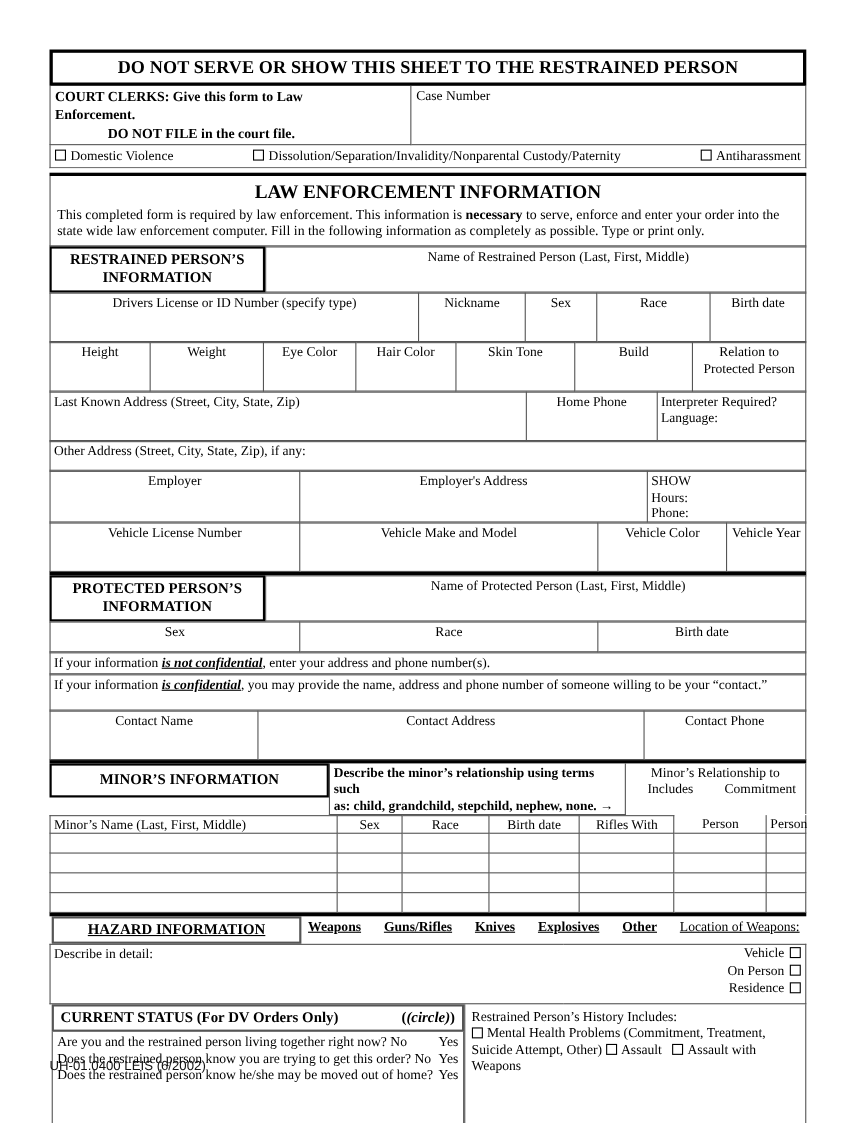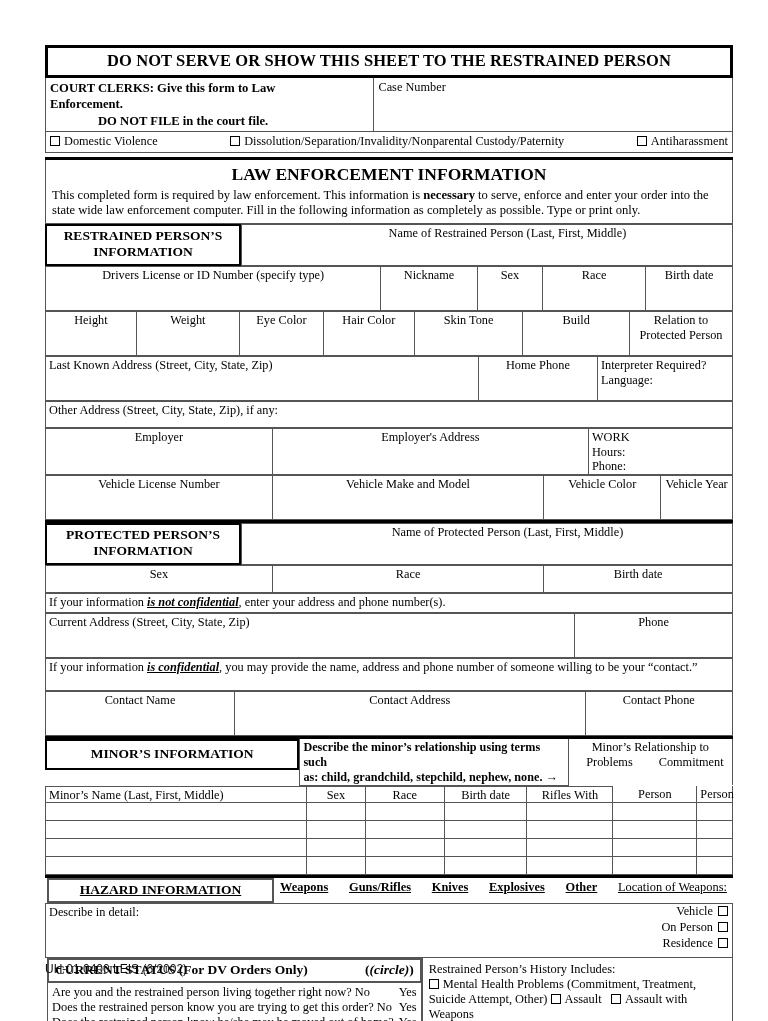--- a/index.html
+++ b/index.html
@@ -312,21 +312,21 @@
     <table>
       <tbody>
           <tr>
         <td class="tall2" style="width:32.0%;">
               <div class="h-cell">Employer</div>
             </td>
         <td class="tall2" style="width:45.0%;">
               <div class="h-cell">Employer's Address</div>
             </td>
         <td class="tall2">
-          <span>WORK</span><br>
+          <span>SHOW</span><br>
           <span>Hours:</span><br>
           <span>Phone:</span>
         </td>
       </tr>
     </tbody>
       </table>
 
     <table>
       <tbody>
           <tr>
@@ -381,30 +381,20 @@
       </table>
 
     <table>
       <tbody>
           <tr>
         <td style="height:17px;"><span>If your information </span><b class="i u">is not confidential</b><span>, enter your address and phone number(s).</span></td>
       </tr>
     </tbody>
       </table>
 
-    <table>
-      <tbody>
-          <tr>
-        <td class="tall2" style="width:76.0%;"><span>Current Address (Street, City, State, Zip)</span></td>
-        <td class="tall2">
-              <div class="h-cell">Phone</div>
-            </td>
-      </tr>
-    </tbody>
-      </table>
 
     <table>
       <tbody>
           <tr>
         <td style="height:30px;"><span>If your information </span><b class="i u">is confidential</b><span>, you may provide the name, address and phone number of someone willing to be your “contact.”</span></td>
       </tr>
     </tbody>
       </table>
 
     <table>
@@ -433,21 +423,21 @@
         </td>
         <td style="width:38.0%; border-top:none;">
           <div class="b" style="font-size:12.2px; line-height:1.22;">
             <span>Describe the minor’s relationship using terms such</span><br>
             <span>as:  child, grandchild, stepchild, nephew, none.  →</span>
           </div>
         </td>
         <td style="border-top:none; border-bottom:none; padding:0;">
           <div class="h-cell" style="padding-top:1px;">Minor’s Relationship to</div>
           <div style="display:flex; font-size:12.3px;">
-            <div style="flex:1; text-align:center;">Problems</div>
+            <div style="flex:1; text-align:center;">Includes</div>
             <div style="flex:1; text-align:center;">Commitment</div>
           </div>
         </td>
       </tr>
     </tbody>
       </table>
 
     <table>
       <tbody>
           <tr>

